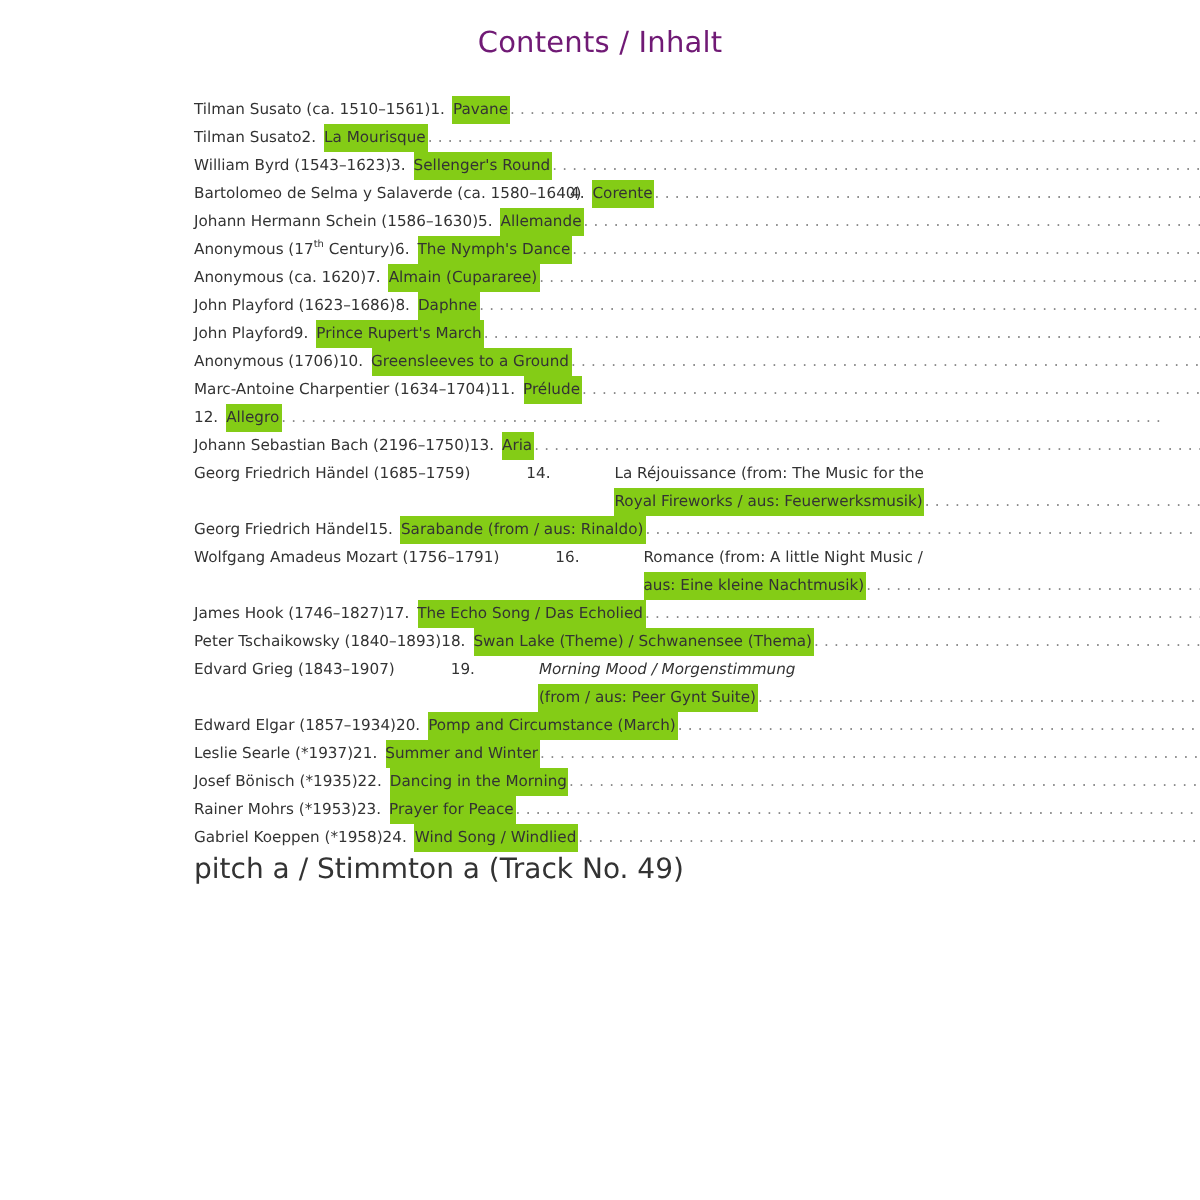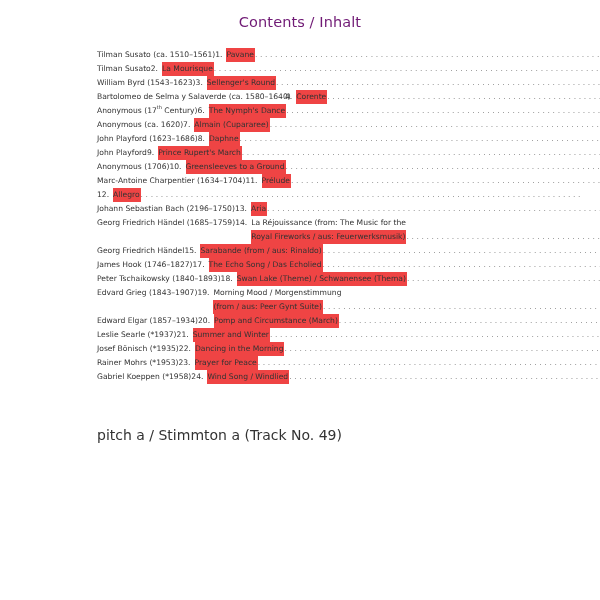--- a/index.html
+++ b/index.html
@@ -2,30 +2,30 @@
 <html><head>
   <meta charset="utf-8">
   <style>
     html, body { margin: 0; padding: 0; background: #ffffff; }
     body { width: 600px; height: 600px; position: relative; overflow: hidden;
            font-family: "DejaVu Sans", sans-serif; color: #333333; }
     .title { position: absolute; top: 14px; left: 0; width: 600px; text-align: center;
              font-size: 14.5px; color: #701a75; letter-spacing: 0.1px; }
     .toc { position: absolute; top: 48px; left: 97px; width: 415px; }
     .row { position: relative; display: flex; font-size: 7.6px; line-height: 14px; }
-    .row.tall { height: 28px; }
+    .row.tall { height: 28px; gap: 28px; }
     .composer { width: 188px; white-space: nowrap; text-align: right; }
     .num { width: 18px; text-align: right; padding-right: 4px; white-space: nowrap; }
     .entry { flex: 1; position: relative; }
     .line { display: flex; align-items: flex-end; white-space: nowrap; }
-    .ttl { background: #ef4444; padding-right: 1px; }
+    .ttl { background: #84cc16; padding-right: 1px; }
     .dots { flex: 1; overflow: hidden; white-space: nowrap; color: #8a8a8a;
             letter-spacing: 1.6px; margin-right: 10px; }
     .dots::before { content: ". . . . . . . . . . . . . . . . . . . . . . . . . . . . . . . . . . . . . . . . . . . . . . . . . . . . . . . . . . . . . . . . . . . . . . . . . . . . . . . . . . . . . . . ."; letter-spacing: 0; word-spacing: 0.2px; }
-    .ital { }
+    .ital { font-style: italic; }
     sup { font-size: 5px; vertical-align: super; line-height: 0; }
     .footer-note { position: absolute; top: 427px; left: 97px; font-size: 14px; }
   </style>
 </head>
 <body>
 
 <div class="title">Contents / Inhalt</div>
 
 <div class="toc">
 
@@ -66,20 +66,30 @@
     <div class="composer">Bartolomeo de Selma y Salaverde (ca. 1580–1640)</div>
     <div class="num">4.</div>
     <div class="entry">
         <div class="line">
           <span class="ttl">Corente</span>
           <span class="dots"></span>
         </div>
       </div>
   </div>
 
+  <div class="row">
+    <div class="composer">Johann Hermann Schein (1586–1630)</div>
+    <div class="num">5.</div>
+    <div class="entry">
+        <div class="line">
+          <span class="ttl">Allemande</span>
+          <span class="dots"></span>
+        </div>
+      </div>
+  </div>
 
   <div class="row">
     <div class="composer"><span>Anonymous (17</span><sup>th</sup><span> Century)</span></div>
     <div class="num">6.</div>
     <div class="entry">
         <div class="line">
           <span class="ttl">The Nymph's Dance</span>
           <span class="dots"></span>
         </div>
       </div>
@@ -179,20 +189,33 @@
     <div class="composer">Georg Friedrich Händel</div>
     <div class="num">15.</div>
     <div class="entry">
         <div class="line">
           <span class="ttl">Sarabande (from / aus: Rinaldo)</span>
           <span class="dots"></span>
         </div>
       </div>
   </div>
 
+  <div class="row tall">
+    <div class="composer">Wolfgang Amadeus Mozart (1756–1791)</div>
+    <div class="num">16.</div>
+    <div class="entry">
+      <div class="line">
+          <span>Romance (from: A little Night Music /</span>
+        </div>
+      <div class="line">
+          <span class="ttl">aus: Eine kleine Nachtmusik)</span>
+          <span class="dots"></span>
+        </div>
+    </div>
+  </div>
 
   <div class="row">
     <div class="composer">James Hook (1746–1827)</div>
     <div class="num">17.</div>
     <div class="entry">
         <div class="line">
           <span class="ttl">The Echo Song / Das Echolied</span>
           <span class="dots"></span>
         </div>
       </div>

